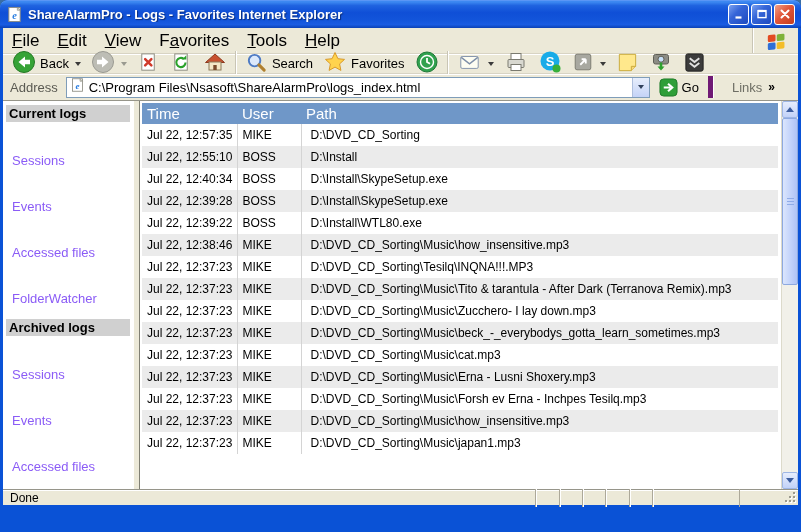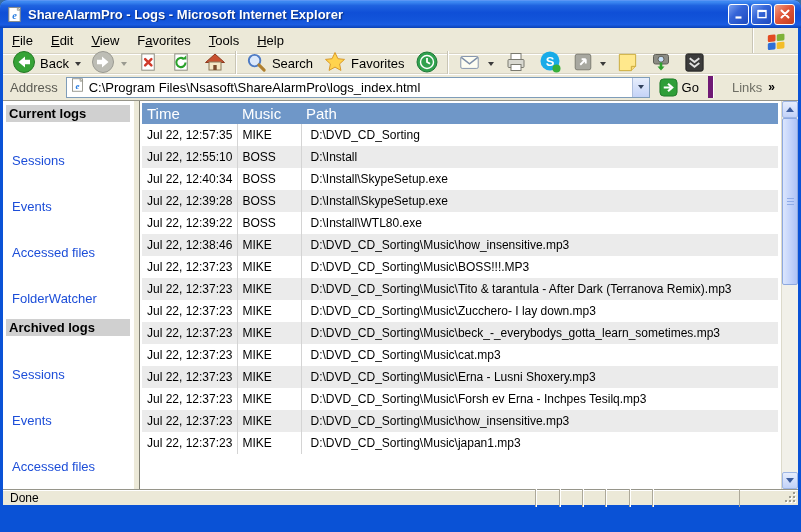--- a/index.html
+++ b/index.html
@@ -38,21 +38,21 @@
   .win-btn.blue{ background:linear-gradient(135deg,#7ba1f0 0%,#3565d8 40%,#1e4bc0 100%); }
   .win-btn.red { background:linear-gradient(135deg,#f0a088 0%,#e1563a 45%,var(--close-red,#c33d1d) 100%); }
 
   
   .menubar{
     height:26px; background:var(--chrome-beige,#ECE9D8);
     display:flex; align-items:center;
     border-bottom:1px solid #d8d4c4;
   }
   .menu-items{ display:flex; align-items:center; height:100%; }
-  .menu-item{ padding:0 9px; font-size:13px; line-height:25px; color:#000; }
+  .menu-item{ padding:0 9px; font-size:17px; line-height:25px; color:#000; }
   .menubar-right{
     margin-left:auto; height:100%; width:46px;
     display:flex; align-items:center; justify-content:center;
     border-left:1px solid #c9c5b5; box-shadow:inset 1px 0 0 #fff;
   }
 
   
   .toolbar{
     height:20px; background:var(--chrome-beige,#ECE9D8);
     display:flex; align-items:center; padding:0 4px;
@@ -96,21 +96,21 @@
   .content{
     height:389px; display:flex; background:#fff;
     border-top:1px solid #96958a;
   }
   .sidebar{ width:130px; background:#fff; padding:4px 0 0 3px; overflow:hidden; }
   .sb-section{ margin-bottom:13px; }
   .sb-header{
     font-weight:bold; font-size:13px; background:var(--sidebar-header-bg,#D0D0D0);
     padding:1px 3px; margin-right:3px; margin-bottom:2px;
   }
-  .sb-item{ font-size:13px; line-height:14px; padding:0 0 0 6px; color:#1d4ed8;margin-top:32px; }
+  .sb-item{ font-size:13px; line-height:14px; padding:0 0 0 6px; color:#8b5cf6;margin-top:32px; }
   .splitter{
     width:7px; background:var(--chrome-beige,#ECE9D8);
     border-left:1px solid #fff; border-right:1px solid #808074;
   }
   .main{ flex:1; overflow:hidden; background:#fff; padding-top:2px; }
   .page-title{ font-size:24px; color:#000; text-align:center; height:34px; line-height:32px; }
 
   table.log{ border-collapse:collapse; width:calc(100% - 5px); margin-left:2px; table-layout:fixed; }
   table.log th{
     background:var(--table-header-bg,#6F97C8); color:var(--table-header-text,#fff);
@@ -172,21 +172,21 @@
 <div class="window">
 
   <div class="titlebar">
     <span class="titlebar-icon">
       <svg width="17" height="17" viewBox="0 0 18 18">
         <rect x="3" y="1.5" width="12" height="15" fill="#fff" stroke="#8a8a80"></rect>
         <path d="M12 1.5v3h3z" fill="#d8d8d0" stroke="#8a8a80" stroke-width="0.7"></path>
         <text x="9" y="13.5" font-size="11" font-weight="bold" font-style="italic" fill="#2a7de0" text-anchor="middle" font-family="Liberation Serif, serif">e</text>
       </svg>
     </span>
-    <span class="title-text">ShareAlarmPro - Logs - Microsoft Internet Explorer</span>
+    <span class="title-text">ShareAlarmPro - Logs - Favorites Internet Explorer</span>
     <div class="win-buttons">
       <div class="win-btn blue">
         <svg width="12" height="12" viewBox="0 0 12 12">
             <line x1="2.5" y1="9.5" x2="8.5" y2="9.5" stroke="#fff" stroke-width="2.2"></line>
           </svg>
       </div>
       <div class="win-btn blue">
         <svg width="12" height="12" viewBox="0 0 12 12">
             <rect x="2" y="2.6" width="8" height="7" fill="none" stroke="#fff" stroke-width="1.4"></rect>
             <line x1="2" y1="3" x2="10" y2="3" stroke="#fff" stroke-width="2.2"></line>
@@ -403,21 +403,21 @@
           <div class="sb-item">Accessed files</div>
           <div class="sb-item">FolderWatcher</div>
         </div>
       </div>
     <div class="splitter"></div>
     <div class="main">
       <table class="log">
         <thead>
           <tr>
             <th class="col-time">Time</th>
-            <th class="col-user">Music</th>
+            <th class="col-user">User</th>
             <th class="col-path">Path</th>
           </tr>
         </thead>
         <tbody id="log-rows">
             <tr>
               <td class="time-cell">Jul 22, 12:57:35</td>
               <td class="user-cell">MIKE</td>
               <td class="path-cell">D:\DVD_CD_Sorting</td>
             </tr>
             <tr class="alt">
@@ -441,21 +441,21 @@
               <td class="path-cell">D:\Install\WTL80.exe</td>
             </tr>
             <tr class="alt">
               <td class="time-cell">Jul 22, 12:38:46</td>
               <td class="user-cell">MIKE</td>
               <td class="path-cell">D:\DVD_CD_Sorting\Music\how_insensitive.mp3</td>
             </tr>
             <tr>
               <td class="time-cell">Jul 22, 12:37:23</td>
               <td class="user-cell">MIKE</td>
-              <td class="path-cell">D:\DVD_CD_Sorting\Music\BOSS!!!.MP3</td>
+              <td class="path-cell">D:\DVD_CD_Sorting\Tesilq\INQNA!!!.MP3</td>
             </tr>
             <tr class="alt">
               <td class="time-cell">Jul 22, 12:37:23</td>
               <td class="user-cell">MIKE</td>
               <td class="path-cell">D:\DVD_CD_Sorting\Music\Tito &amp; tarantula - After Dark (Terranova Remix).mp3</td>
             </tr>
             <tr>
               <td class="time-cell">Jul 22, 12:37:23</td>
               <td class="user-cell">MIKE</td>
               <td class="path-cell">D:\DVD_CD_Sorting\Music\Zucchero- I lay down.mp3</td>

